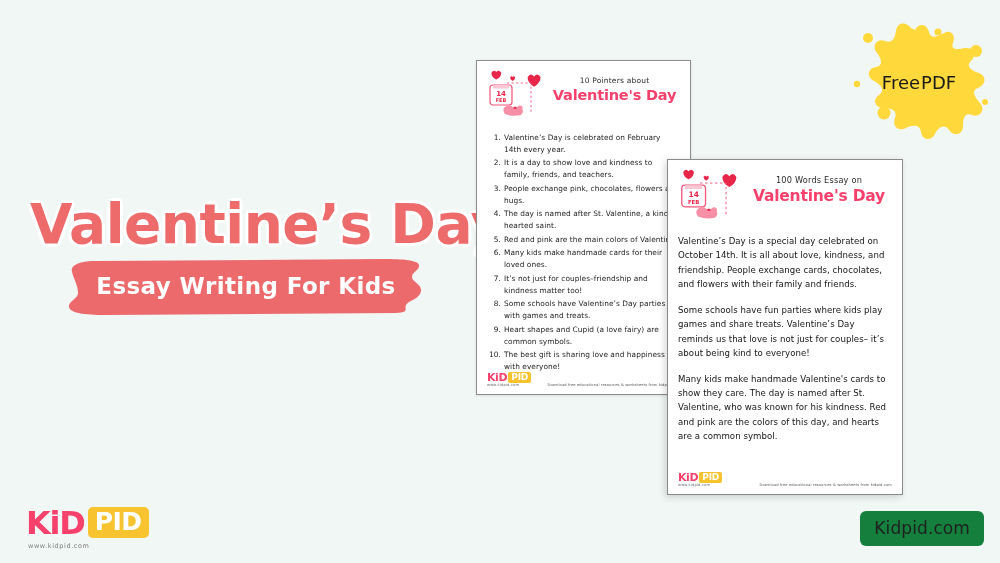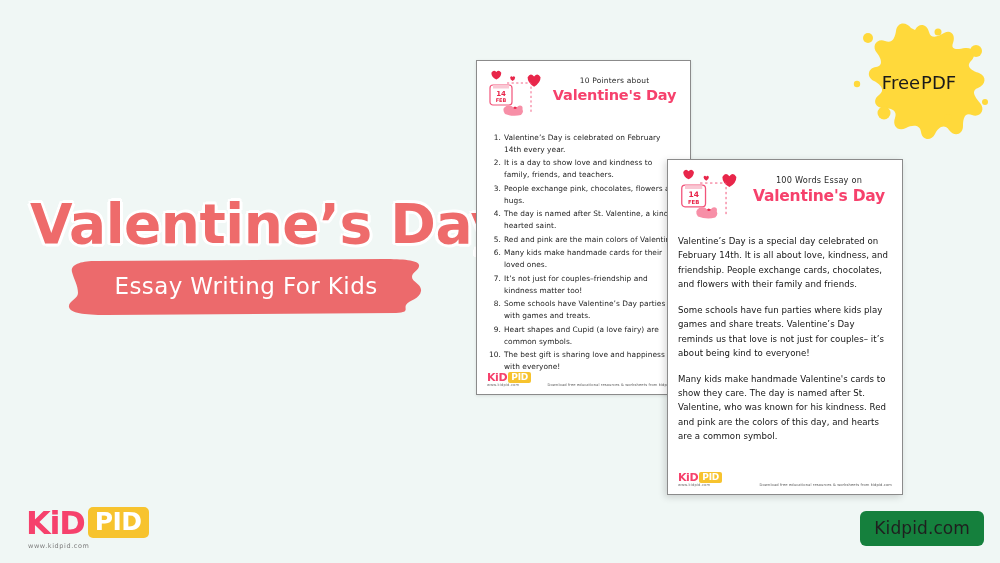--- a/index.html
+++ b/index.html
@@ -59,21 +59,21 @@
     position: absolute;
     left: 0;
     top: 0;
     width: 360px;
     height: 58px;
     display: flex;
     align-items: center;
     justify-content: center;
     font-family: "DejaVu Sans", sans-serif;
     font-size: 23px;
-    font-weight: 400;
+    font-weight: 700;
     letter-spacing: 0.4px;
     color: #ffffff;
     padding-bottom: 2px;
     box-sizing: border-box;
   }
 
   
   .splat {
     position: absolute;
     left: 843px;
@@ -408,21 +408,21 @@
           <path d="M26,38 q2,-3 4,0 q-2,2 -4,0 z" fill="#e8264a"></path>
           <path d="M20,13 L44,13 L44,42" fill="none" stroke="#f2547a" stroke-width="0.9" stroke-dasharray="2.2 2.4"></path>
         </svg>
         <div class="doc-titles">
           <div class="doc-kicker">100 Words Essay on</div>
           <div class="doc-title">Valentine's Day</div>
         </div>
       </div>
 
       <div class="doc-paras">
-        <p>Valentine’s Day is a special day celebrated on February 14th. It is all about love, kindness, and friendship. People exchange cards, chocolates, and flowers with their family and friends.</p>
+        <p>Valentine’s Day is a special day celebrated on October 14th. It is all about love, kindness, and friendship. People exchange cards, chocolates, and flowers with their family and friends.</p>
         <p>Some schools have fun parties where kids play games and share treats. Valentine’s Day reminds us that love is not just for couples– it’s about being kind to everyone!</p>
         <p>Many kids make handmade Valentine's cards to show they care. The day is named after St. Valentine, who was known for his kindness. Red and pink are the colors of this day, and hearts are a common symbol.</p>
       </div>
 
       <div class="doc-foot">
         <div class="mini-logo">
           <div class="row1">
             <span class="mini-kid">KiD</span>
             <span class="mini-pid">PID</span>
           </div>

